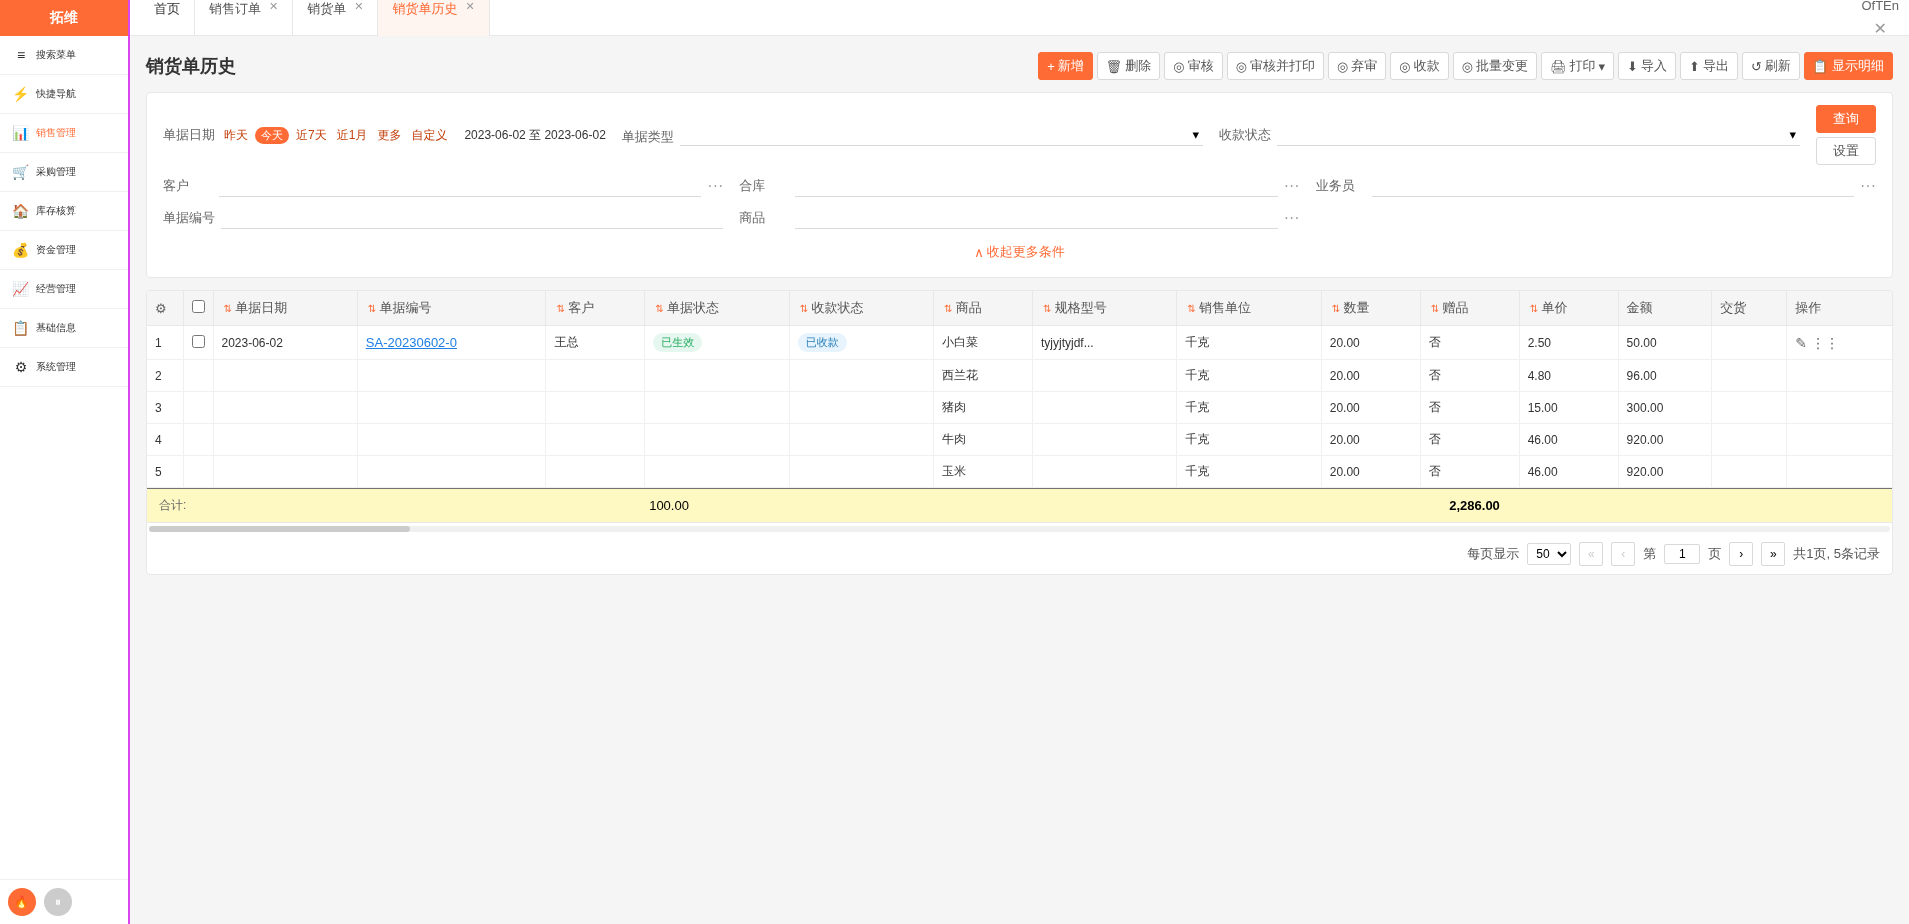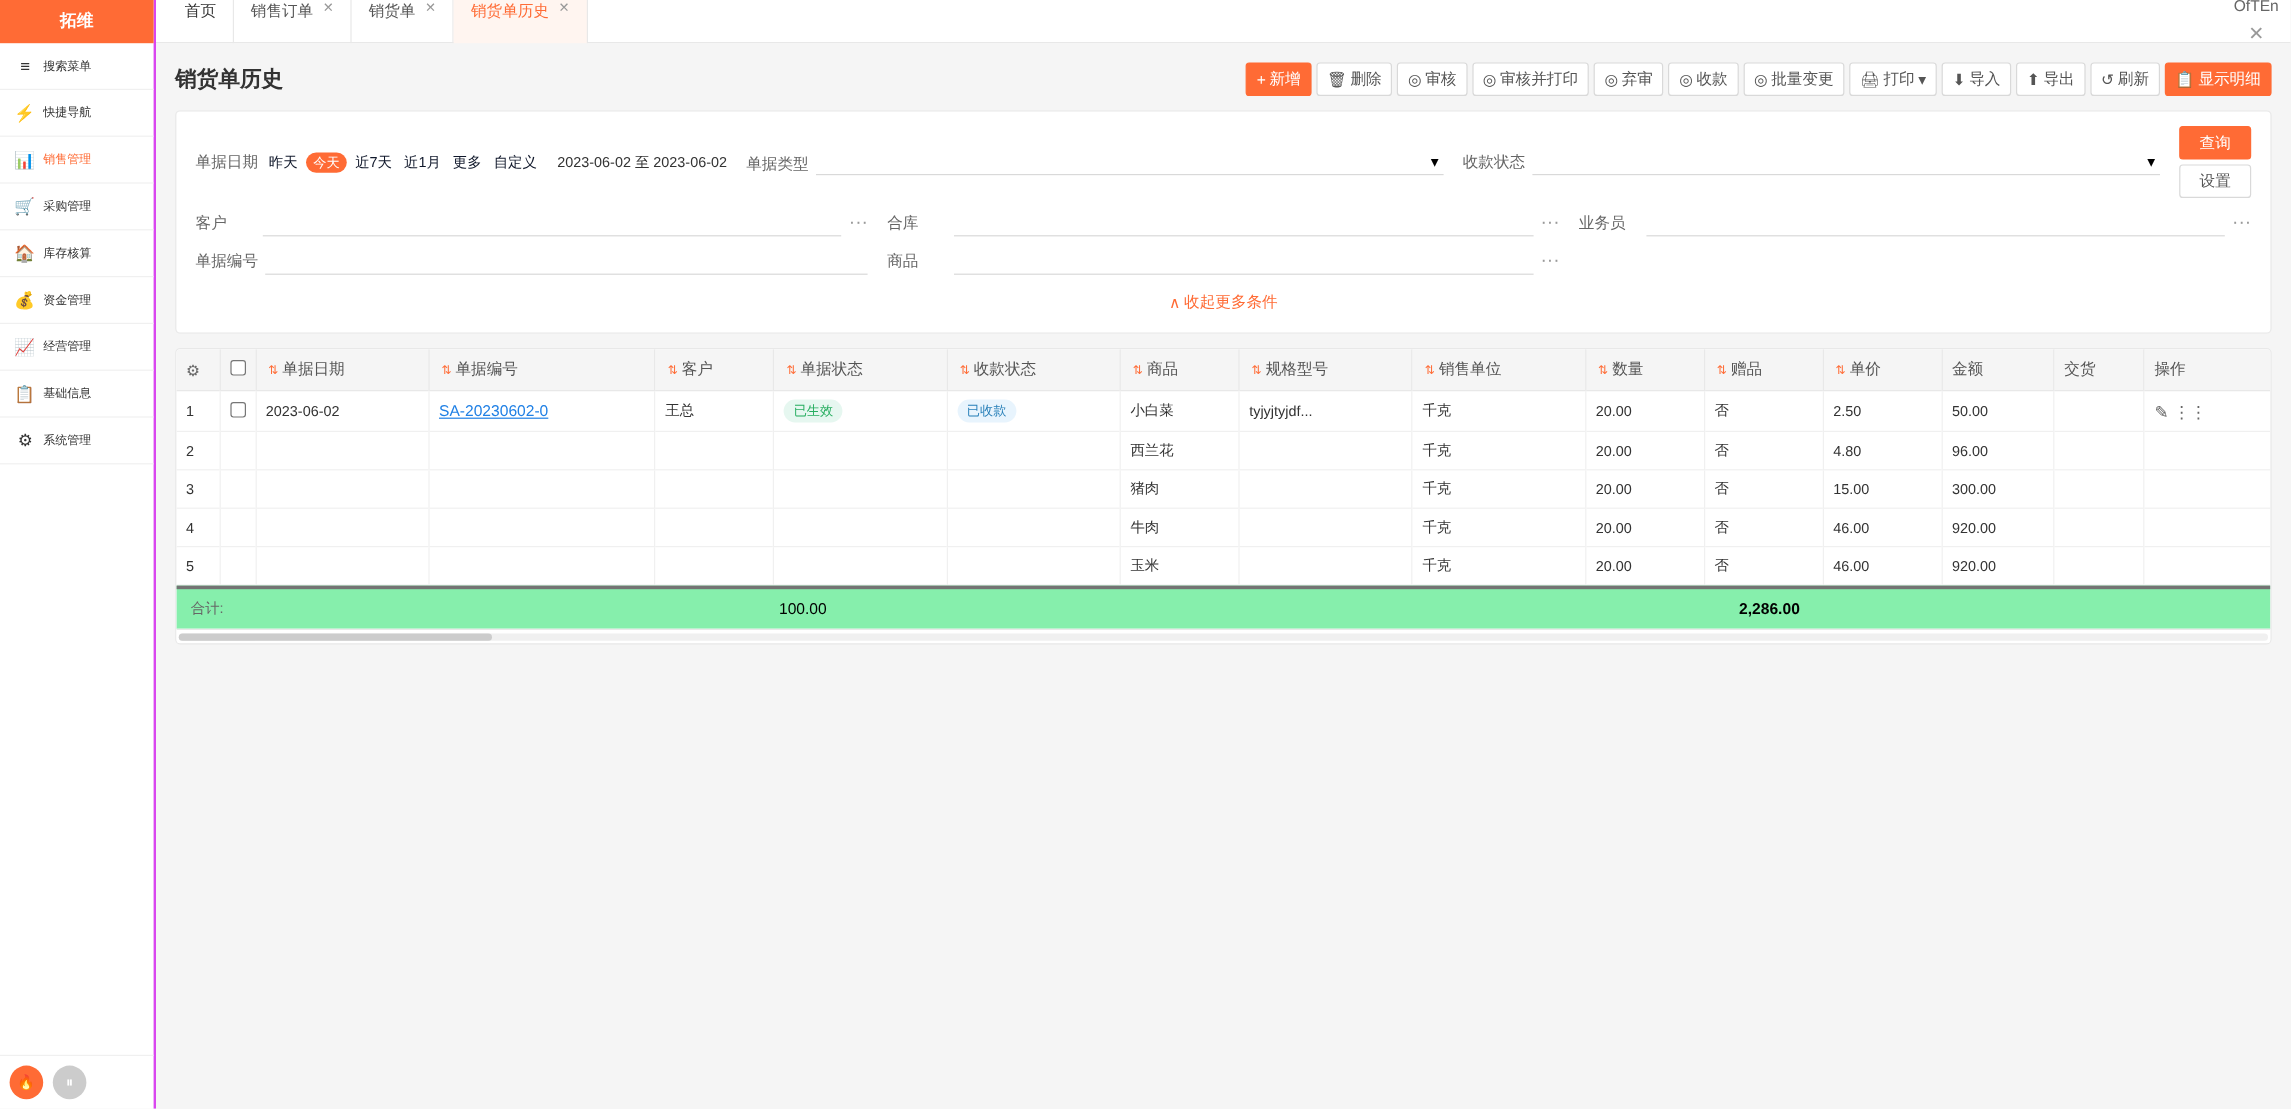--- a/index.html
+++ b/index.html
@@ -217,21 +217,21 @@
       align-items: center;
       justify-content: space-between;
     }
     .date-shortcuts {
       display: flex;
       gap: 4px;
       align-items: center;
     }
     .date-shortcut {
       cursor: pointer;
-      color: #0f172a;
+      color: #c2410c;
       font-size: 12px;
       padding: 1px 3px;
     }
     .date-shortcut.active {
       color: #ff6b35;
       background: #fff5f0;
       border-radius: 2px;
     }
     .date-range {
       font-size: 12px;
@@ -302,22 +302,22 @@
     .status-paid { background: #e8f4fd; color: #2980b9; }
     .link-text { color: #2080e5; cursor: pointer; text-decoration: underline; }
     .row-action { display: flex; gap: 4px; }
     .action-icon { cursor: pointer; color: #666; font-size: 14px; }
     
     
     .th-gear { cursor: pointer; color: #666; }
     
     
     .table-footer {
-      background: #86efac;
-      border-top: 3px solid #737373;
+      background: #fef9c3;
+      border-top: 1px solid #737373;
       padding: 8px 12px;
       display: flex;
       align-items: center;
     }
     .footer-total-label { color: #666; font-size: 12px; min-width: 100px; }
     
     
     .pagination {
       display: flex;
       align-items: center;
@@ -762,16 +762,30 @@
           <span style="font-weight:bold;">2,286.00</span>
         </div>
       </div>
 
       <div class="scrollbar-area">
         <div class="scrollbar-track">
           <div class="scrollbar-thumb"></div>
         </div>
       </div>
 
+      <div class="pagination">
+        <span>每页显示</span>
+        <select class="per-page-select">
+          <option>50</option>
+        </select>
+        <button class="page-btn disabled">«</button>
+        <button class="page-btn disabled">‹</button>
+        <span>第</span>
+        <input class="page-input" type="text" value="1" style="">
+        <span>页</span>
+        <button class="page-btn">›</button>
+        <button class="page-btn">»</button>
+        <span>共1页, 5条记录</span>
+      </div>
     </div>
 
   </div>
 </div>
 
 </body></html>

